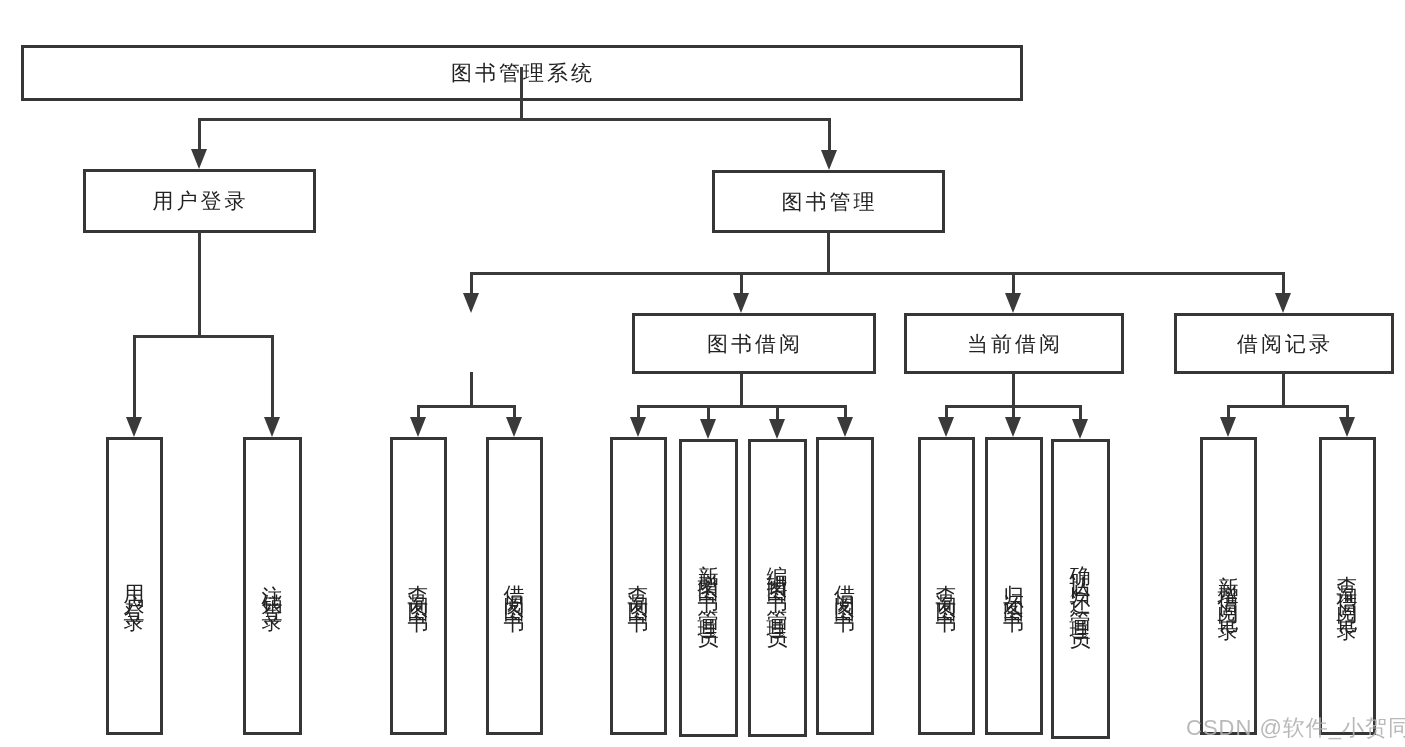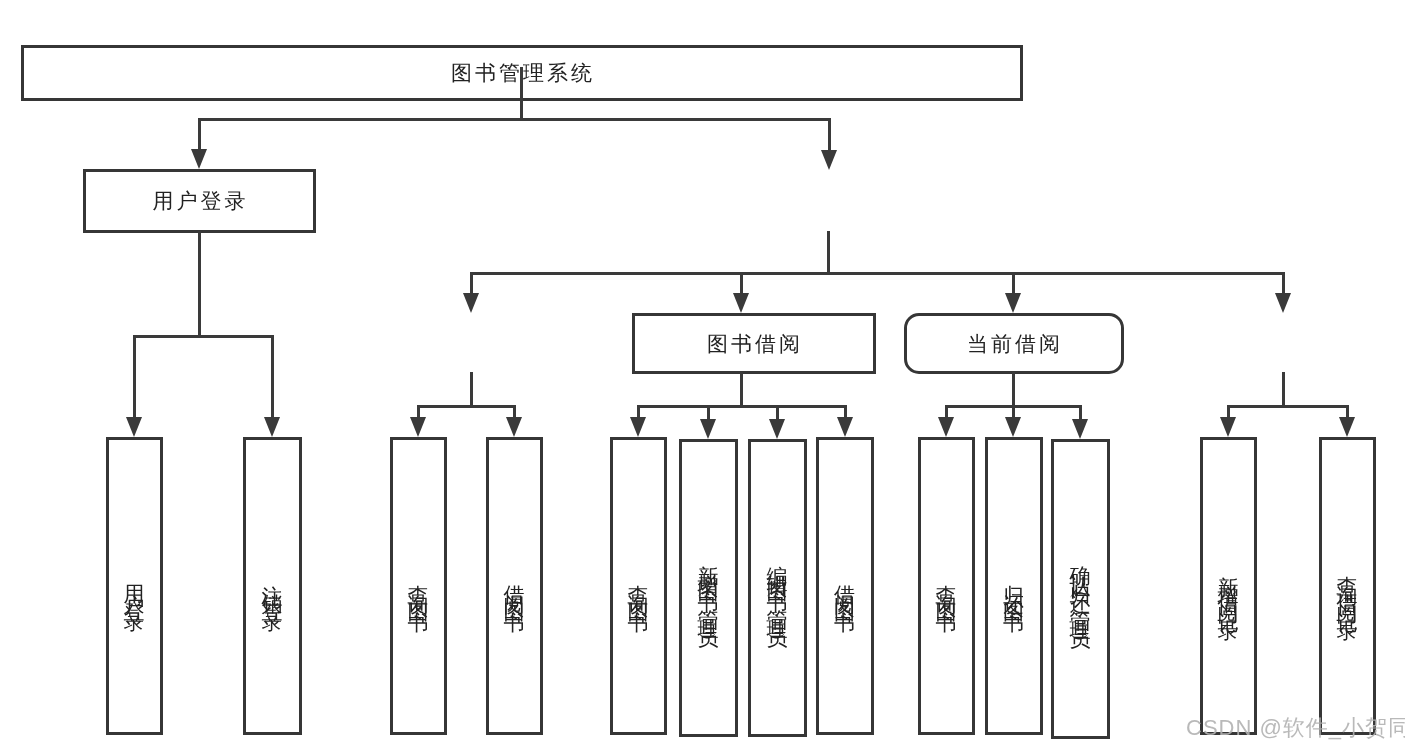--- a/index.html
+++ b/index.html
@@ -35,30 +35,36 @@
 <div class="canvas">
 
   <div class="box box--h" style="left:21px;top:19px;width:1002px;height:56px;margin-top:26px;">
     <span>图书管理系统</span>
   </div>
 
   <div class="box box--h" style="left:83px;top:169px;width:233px;height:64px;">
     <span>用户登录</span>
   </div>
 
+  <div class="box box--h" style="left:712px;top:170px;width:233px;height:63px;">
+    <span>图书管理</span>
+  </div>
 
 
   <div class="box box--h" style="left:632px;top:313px;width:244px;height:61px;">
     <span>图书借阅</span>
   </div>
 
-  <div class="box box--h" style="left:904px;top:313px;width:220px;height:61px;border-radius:15px;">
+  <div class="box box--h" style="left:904px;top:313px;width:220px;height:61px;">
     <span>当前借阅</span>
   </div>
 
+  <div class="box box--h" style="left:1174px;top:313px;width:220px;height:61px;">
+    <span>借阅记录</span>
+  </div>
 
   <div class="box leaf" style="left:106px;top:437px;width:57px;height:298px;">
     <span>用户登录</span>
   </div>
   <div class="box leaf" style="left:243px;top:437px;width:59px;height:298px;">
     <span>注销登录</span>
   </div>
 
   <div class="box leaf" style="left:390px;top:437px;width:57px;height:298px;">
     <span>查询图书</span>

